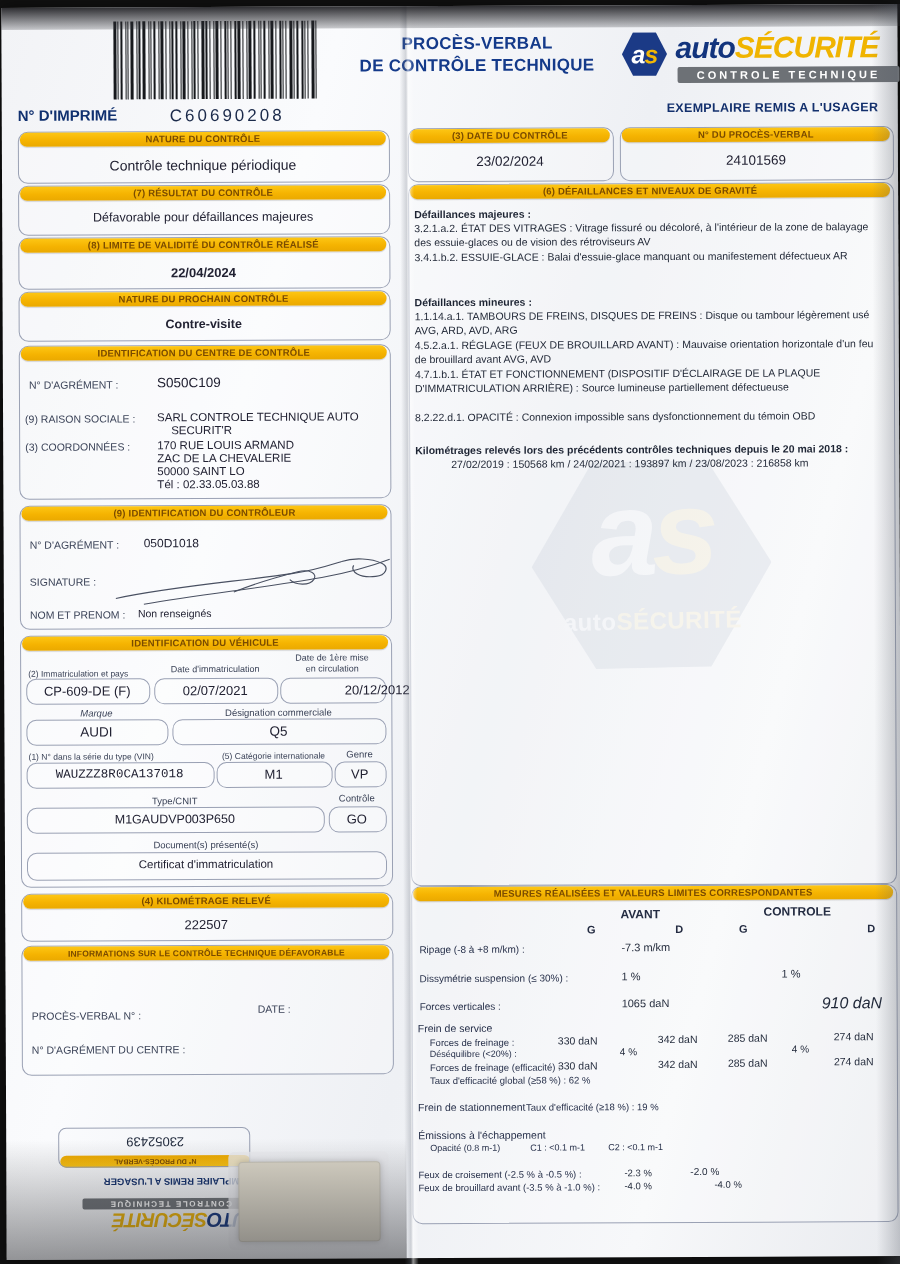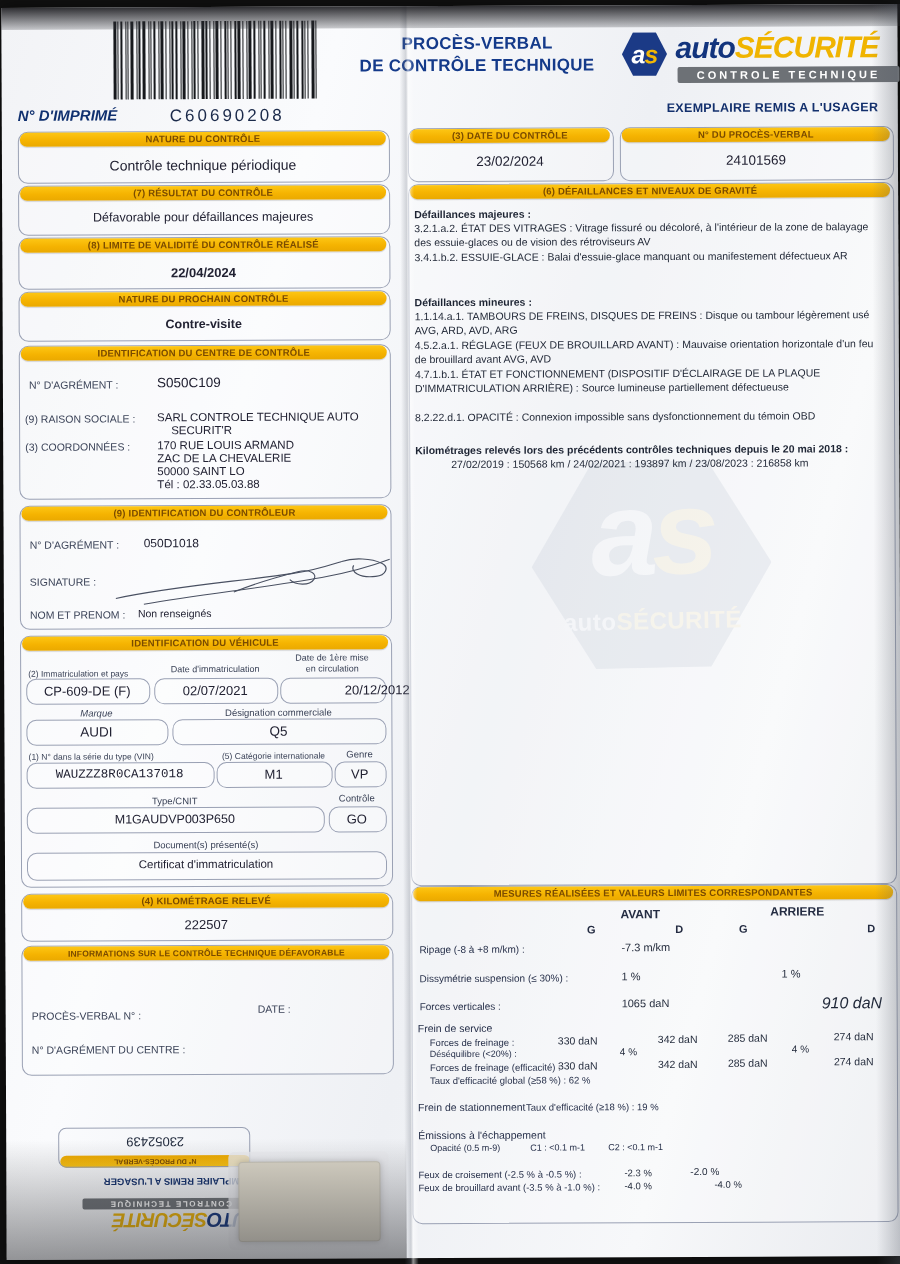--- a/index.html
+++ b/index.html
@@ -36,21 +36,21 @@
   
   .box{
     position:absolute;border:1px solid #9aa1b4;border-radius:10px;background:rgba(255,255,255,.25);
   }
   .val{position:absolute;color:#223;font-family:"Liberation Sans",sans-serif;}
   .lbl{position:absolute;color:#3a4257;}
   .ctr{text-align:center;}
 
   
   .pv-title{position:absolute;color:#143a8a;font-weight:bold;letter-spacing:.3px;line-height:1.18;}
-  .imprime-lbl{position:absolute;color:#10306f;font-weight:bold;font-style:italic;}
+  .imprime-lbl{position:absolute;color:#10306f;font-weight:bold;}
   .imprime-val{position:absolute;color:#1b2a4a;letter-spacing:3px;}
   .exemplaire{position:absolute;color:#13306d;font-weight:bold;letter-spacing:.3px;}
 
   
   #barcode{position:absolute;display:flex;align-items:flex-end;}
   #barcode i{display:block;background:#16181c;height:100%;}
 
   
   .as-logo{position:absolute;}
   .as-hex{position:absolute;width:46px;height:46px;background:#1b3a86;
@@ -324,21 +324,21 @@
   <div class="deftext" style="left:412px;top:362px;width:470px;font-size:10.5px;">4.7.1.b.1. ÉTAT ET FONCTIONNEMENT (DISPOSITIF D'ÉCLAIRAGE DE LA PLAQUE D'IMMATRICULATION ARRIÈRE) : Source lumineuse partiellement défectueuse</div>
   <div class="deftext" style="left:412px;top:405px;width:470px;font-size:10.5px;">8.2.22.d.1. OPACITÉ : Connexion impossible sans dysfonctionnement du témoin OBD</div>
 
   <div class="deftext" style="left:412px;top:438px;width:470px;font-size:10.5px;font-weight:bold;">Kilométrages relevés lors des précédents contrôles techniques depuis le 20 mai 2018 :</div>
   <div class="deftext" style="left:448px;top:452px;width:440px;font-size:10.5px;">27/02/2019 : 150568 km / 24/02/2021 : 193897 km / 23/08/2023 : 216858 km</div>
 
   <div class="box" style="left:406px;top:880px;width:484px;height:336px;"></div>
   <div class="bar" style="left:408px;top:881px;width:480px;height:14px;font-size:9.5px;line-height:14px;">MESURES RÉALISÉES ET VALEURS LIMITES CORRESPONDANTES</div>
 
   <div class="m-hd ctr" style="left:600px;top:902px;width:70px;font-size:12px;">AVANT</div>
-  <div class="m-hd ctr" style="left:756px;top:900px;width:72px;font-size:12px;">ARRIERE</div>
+  <div class="m-hd ctr" style="left:756px;top:900px;width:72px;font-size:12px;">CONTROLE</div>
   <div class="m-hd ctr" style="left:576px;top:918px;width:20px;font-size:11px;">G</div>
   <div class="m-hd ctr" style="left:664px;top:918px;width:20px;font-size:11px;">D</div>
   <div class="m-hd ctr" style="left:728px;top:918px;width:20px;font-size:11px;">G</div>
   <div class="m-hd ctr" style="left:856px;top:918px;width:20px;font-size:11px;">D</div>
 
   <div class="m-lbl" style="left:414px;top:938px;font-size:10px;">Ripage (-8 à +8 m/km) :</div>
   <div class="m-val" style="left:616px;top:936px;font-size:11px;">-7.3 m/km</div>
 
   <div class="m-lbl" style="left:414px;top:967px;font-size:10px;">Dissymétrie suspension (≤ 30%) :</div>
   <div class="m-val" style="left:616px;top:965px;font-size:11px;">1 %</div>
@@ -365,21 +365,21 @@
   <div class="m-val" style="left:652px;top:1053px;font-size:10.5px;">342 daN</div>
   <div class="m-val" style="left:722px;top:1052px;font-size:10.5px;">285 daN</div>
   <div class="m-val" style="left:828px;top:1051px;font-size:10.5px;">274 daN</div>
 
   <div class="m-lbl" style="left:424px;top:1069px;font-size:9.5px;">Taux d'efficacité global (≥58 %) : 62 %</div>
 
   <div class="m-lbl" style="left:412px;top:1095px;font-size:10.5px;">Frein de stationnement</div>
   <div class="m-lbl" style="left:520px;top:1096px;font-size:9.5px;">Taux d'efficacité (≥18 %) : 19 %</div>
 
   <div class="m-lbl" style="left:412px;top:1123px;font-size:10.5px;">Émissions à l'échappement</div>
-  <div class="m-lbl" style="left:424px;top:1137px;font-size:9px;">Opacité  (0.5 m-9)</div>
+  <div class="m-lbl" style="left:424px;top:1137px;font-size:9px;">Opacité  (0.8 m-1)</div>
   <div class="m-lbl" style="left:524px;top:1137px;font-size:9px;">C1 : &lt;0.1 m-1</div>
   <div class="m-lbl" style="left:602px;top:1137px;font-size:9px;">C2 : &lt;0.1 m-1</div>
 
   <div class="m-lbl" style="left:412px;top:1163px;font-size:9.5px;">Feux de croisement (-2.5 % à -0.5 %) :</div>
   <div class="m-val" style="left:618px;top:1162px;font-size:9.5px;">-2.3 %</div>
   <div class="m-val" style="left:684px;top:1161px;font-size:10px;">-2.0 %</div>
 
   <div class="m-lbl" style="left:412px;top:1176px;font-size:9.5px;">Feux de brouillard avant (-3.5 % à -1.0 %) :</div>
   <div class="m-val" style="left:618px;top:1175px;font-size:9.5px;">-4.0 %</div>
   <div class="m-val" style="left:708px;top:1174px;font-size:9.5px;">-4.0 %</div>

